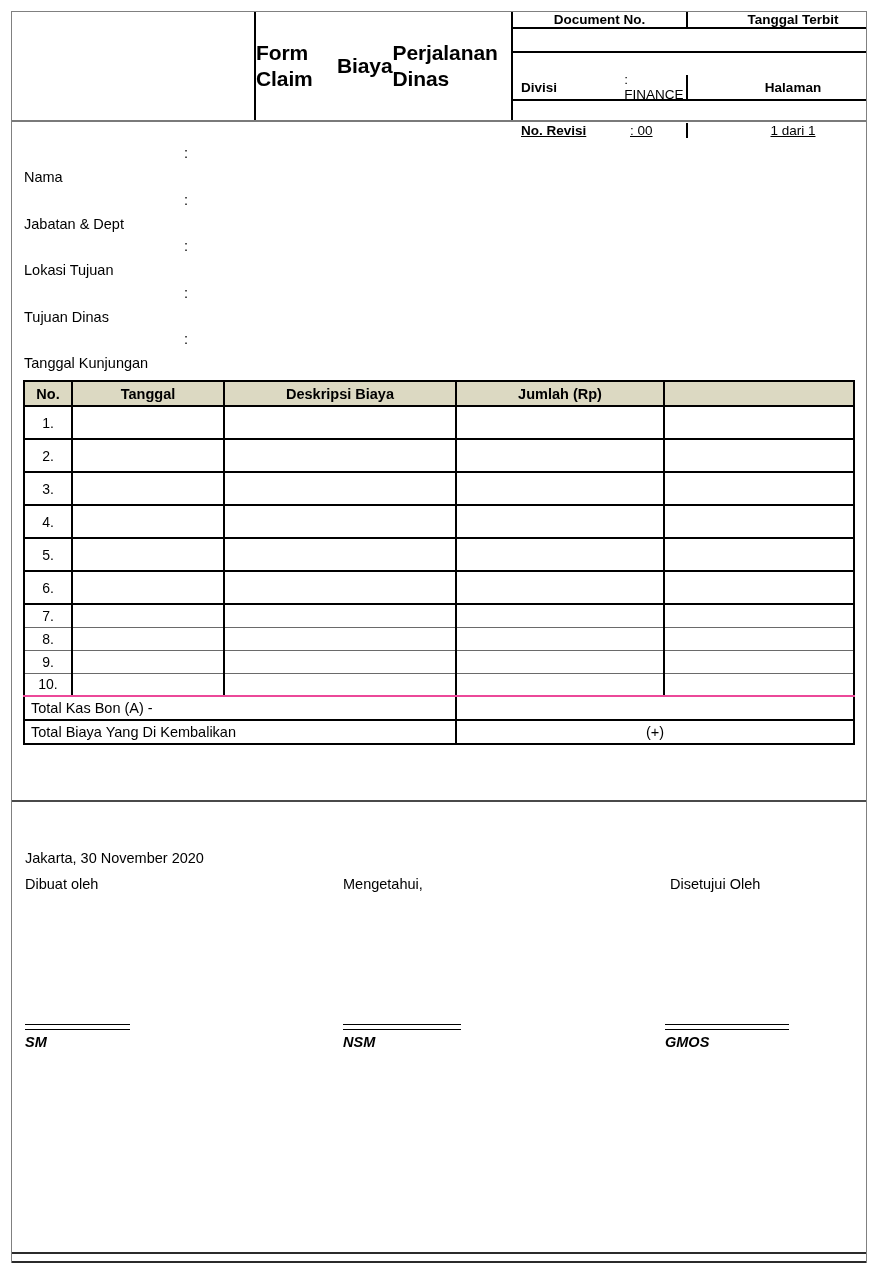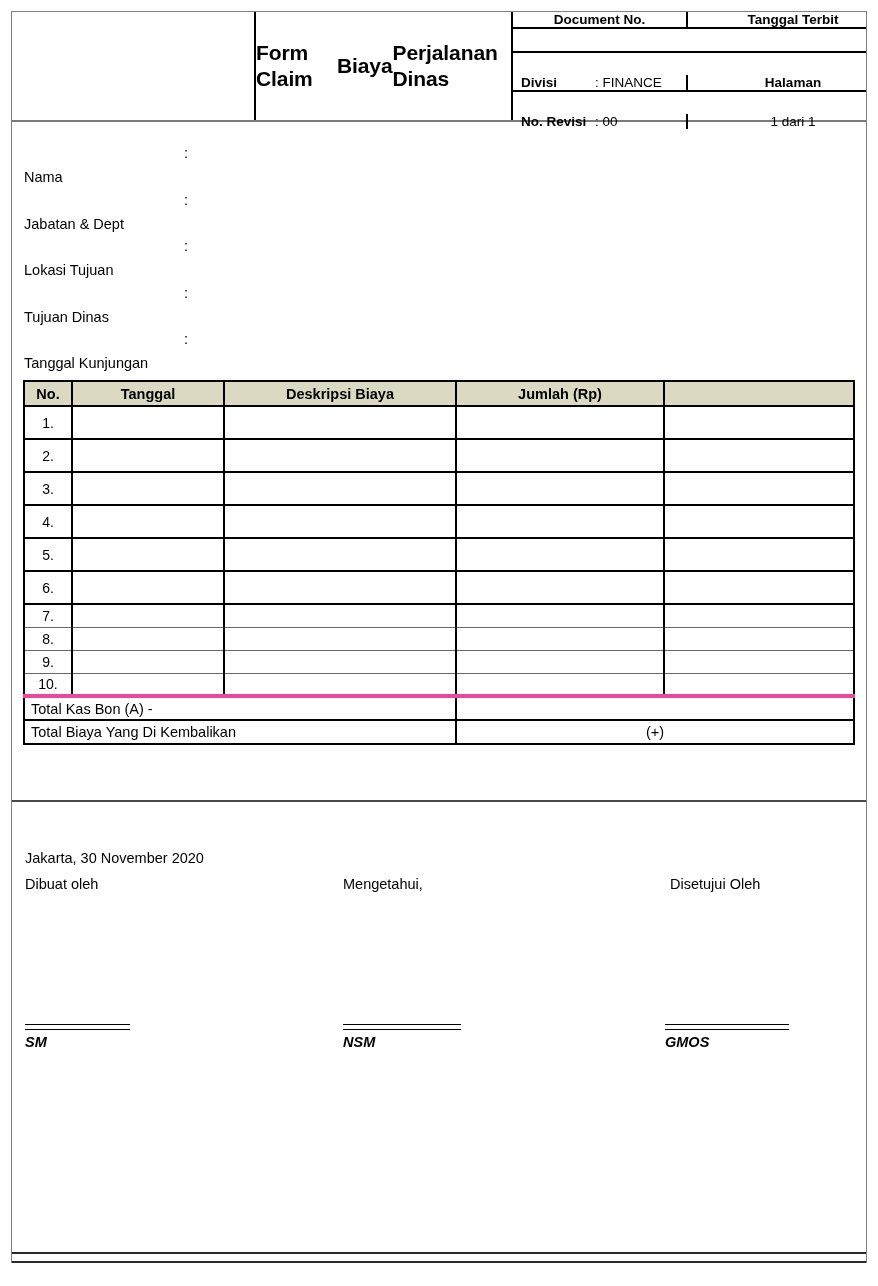--- a/index.html
+++ b/index.html
@@ -69,21 +69,21 @@
     flex-direction: column;
     gap: 22px;
   }
   .meta-row {
     display: flex;
     box-sizing: border-box;
   }
   .meta-row.r1 { height: 26px; border-bottom: 2px solid #000; }
   .meta-row.r2 { height: 24px; border-bottom: 2px solid #000; }
   .meta-row.r3 { height: 26px; border-bottom: 2px solid #000; }
-  .meta-row.r4 { height: 32px; }
+  .meta-row.r4 { height: 32px; text-decoration: underline; }
   .meta-c-left {
     width: 175px;
     box-sizing: border-box;
     border-right: 2px solid #000;
     display: flex;
     align-items: center;
     font-size: 13.5px;
   }
   .meta-c-right {
     flex: 1;
@@ -95,21 +95,21 @@
     padding-left: 32px;
   }
   .meta-center { justify-content: center; }
   .meta-pad { padding-left: 8px; }
   .b { font-weight: bold; }
   .meta-lbl {
     font-weight: bold;
     display: inline-block;
     width: 74px;
   }
-  .meta-val { font-weight: normal; }
+  .meta-val { font-weight: normal; margin-left: 35px; }
 
   
   .fields {
     position: absolute;
     left: 24px;
     top: 145px;
     width: 440px;
   }
   .field-row {
     height: 46.5px;
@@ -163,21 +163,21 @@
   }
   tr.r-tall td { height: 33px; }
   tr.r-short td { height: 23px; }
   tr.r-tall td.cell-no,
   tr.r-short td.cell-no {
     text-align: center;
     font-size: 14px;
   }
   tr.r-tall td { border-top: 2px solid #000; border-bottom: 2px solid #000; }
   tr.r-short td { border-top: 1px solid #6a6a6a; border-bottom: 1px solid #6a6a6a; }
-  tr.r-short.last-short td { border-bottom: 4px solid #ec4899; }
+  tr.r-short.last-short td { border-bottom: 2px solid #ec4899; }
 
   .exp-table tfoot td {
     height: 24px;
     border: 2px solid #000;
     font-size: 14.5px;
   }
   td.total-label {
     text-align: left;
     padding-left: 6px;
   }

